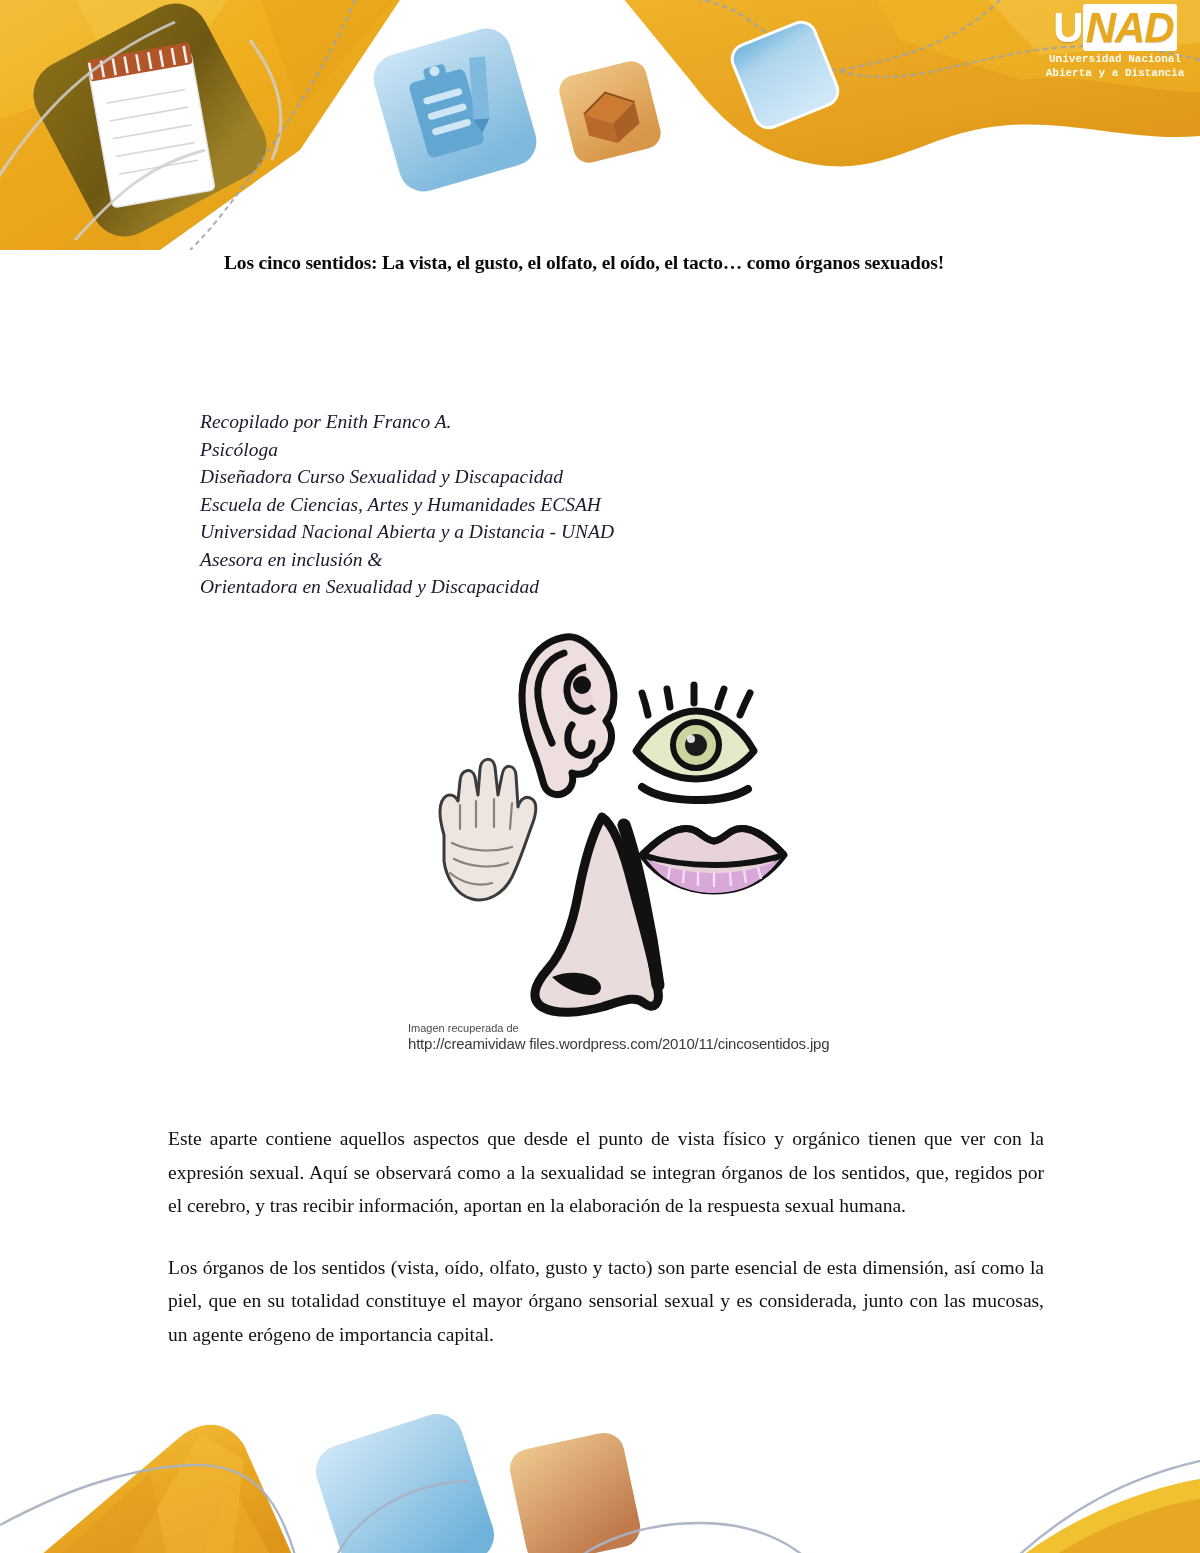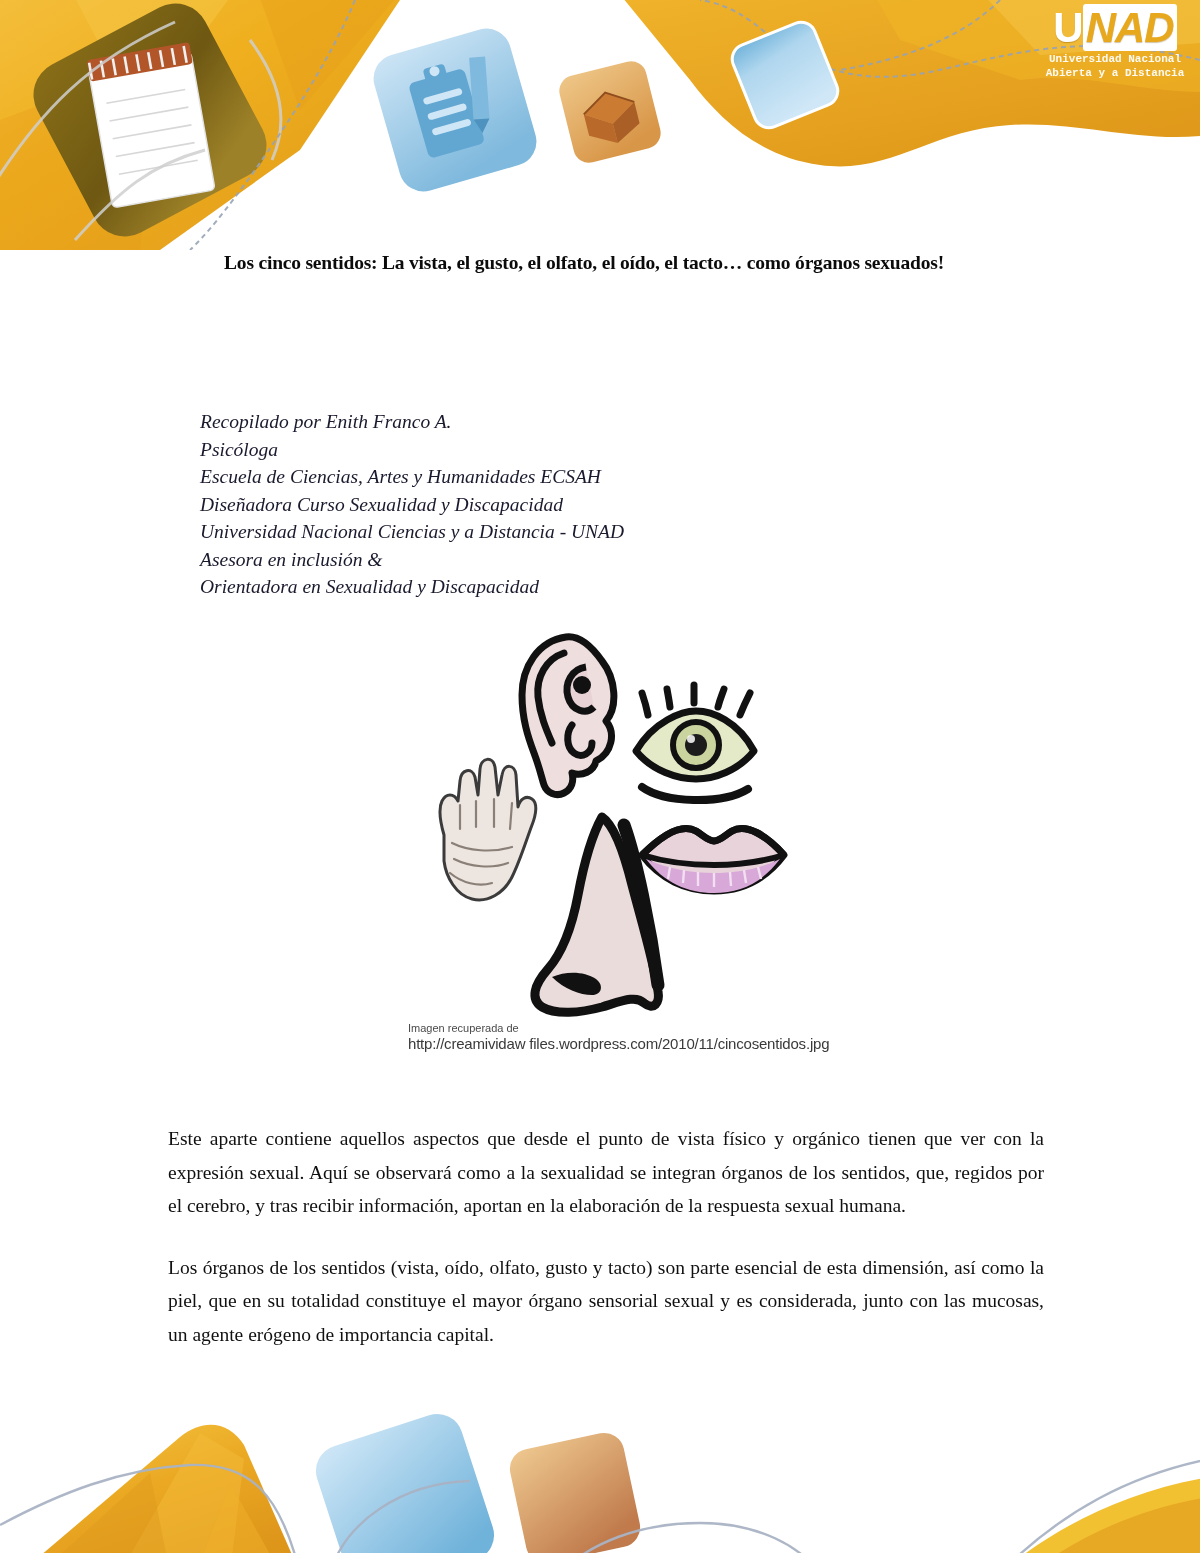--- a/index.html
+++ b/index.html
@@ -278,23 +278,23 @@
   </div>
 
   <div class="doc-title">
     <span>Los cinco sentidos: La vista, el gusto, el olfato, el oído, el tacto…  como órganos</span>
     <span>sexuados!</span>
   </div>
 
   <div class="attribution">
     <div>Recopilado por Enith Franco A.</div>
     <div>Psicóloga</div>
+    <div>Diseñadora Curso Sexualidad y Discapacidad</div>
     <div>Escuela de Ciencias, Artes y Humanidades ECSAH</div>
-    <div>Diseñadora Curso Sexualidad y Discapacidad</div>
-    <div>Universidad Nacional Ciencias y a Distancia - UNAD</div>
+    <div>Universidad Nacional Abierta y a Distancia - UNAD</div>
     <div>Asesora en inclusión &amp;</div>
     <div>Orientadora en Sexualidad y Discapacidad</div>
   </div>
 
   <div class="figure">
     <div class="figure-img">
       <svg width="384" height="398" viewBox="0 0 384 398" xmlns="http://www.w3.org/2000/svg">
         <rect width="384" height="398" fill="#FFFFFF"></rect>
 
         <g transform="translate(112,8)">

